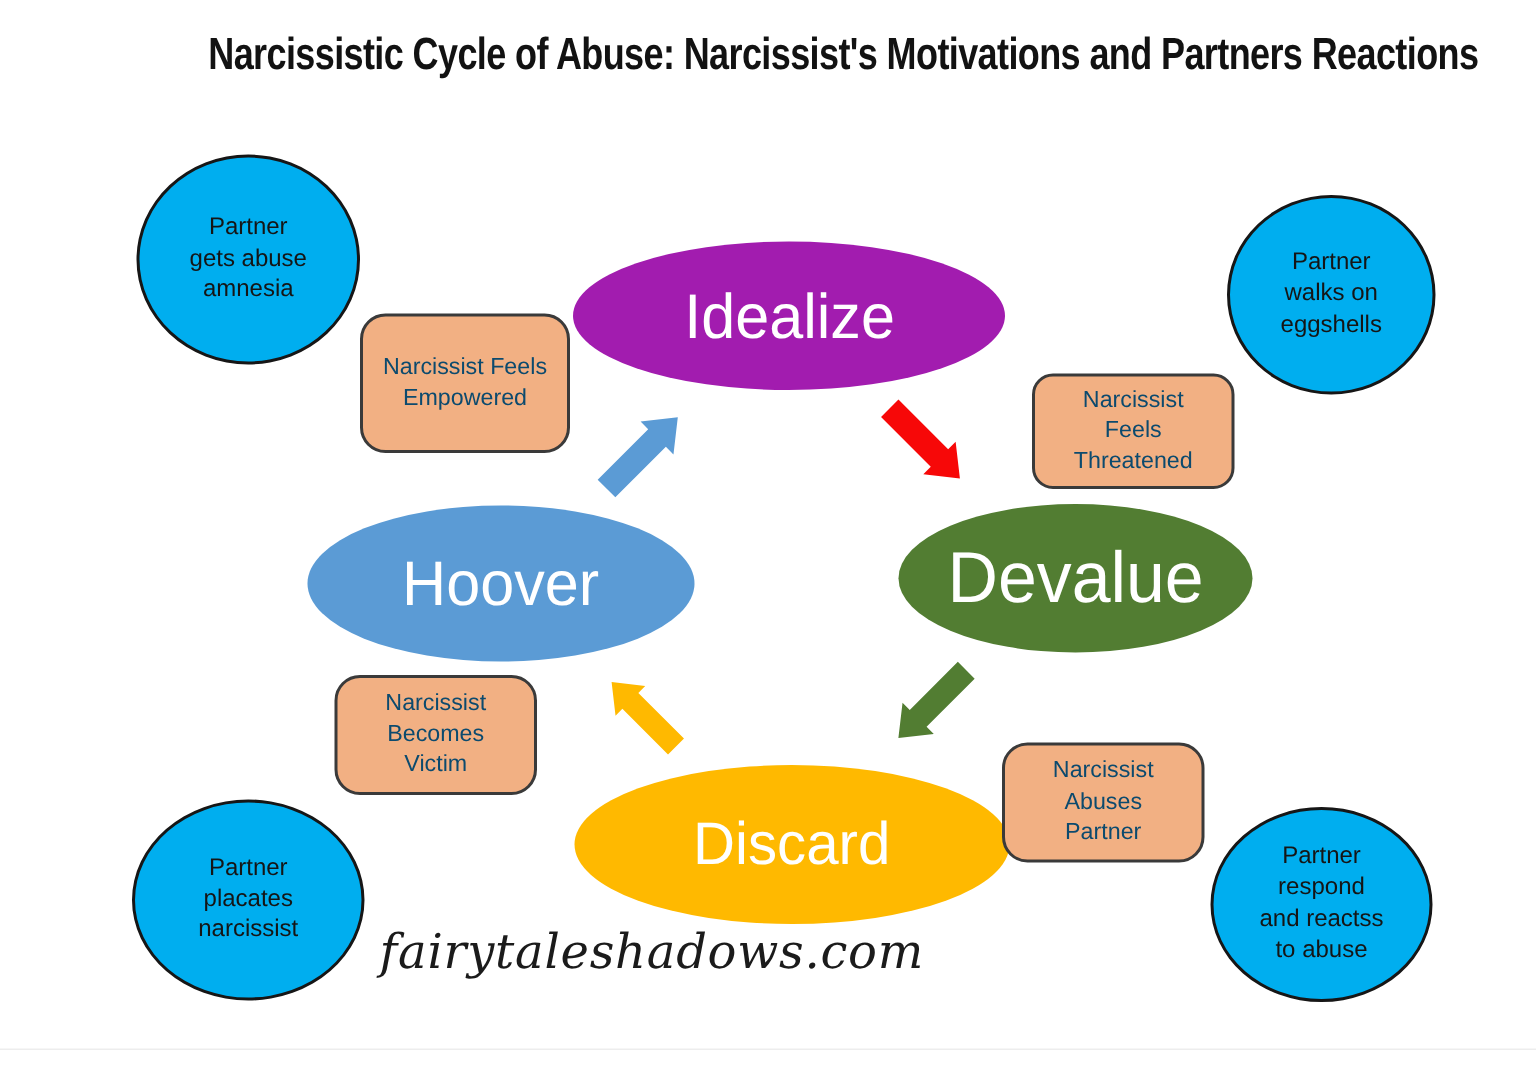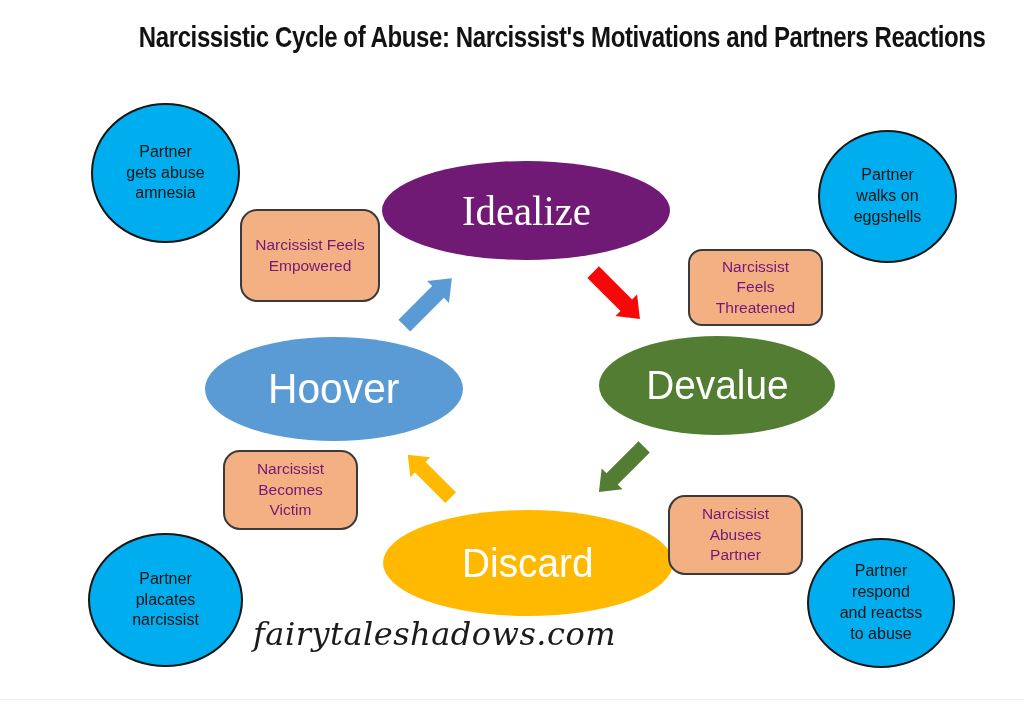--- a/index.html
+++ b/index.html
@@ -12,26 +12,26 @@
     font-weight:700;font-size:30px;color:#121212;white-space:nowrap;padding-left:33px;
   }
   .title .squeeze{display:inline-block;transform:scaleX(0.80);transform-origin:50% 50%;letter-spacing:-0.5px;}
   .stage{
     position:absolute;border-radius:50%;display:flex;align-items:center;justify-content:center;
     color:#fff;text-align:center;
   }
   .stage .lbl{transform:scaleX(0.97);}
   .st-idealize{left:382px;top:161px;width:288px;height:99px;font-size:42px;}
   .st-hoover  {left:205px;top:337px;width:258px;height:104px;font-size:42px;}
-  .st-devalue {left:599px;top:336px;width:236px;height:99px;font-size:40px;}
+  .st-devalue {left:599px;top:336px;width:236px;height:99px;font-size:48px;}
   .st-discard {left:383px;top:510px;width:290px;height:106px;font-size:40px;}
   .mbox{
     position:absolute;border:2px solid #3a3a3a;border-radius:17px;
     display:flex;align-items:center;justify-content:center;text-align:center;
-    font-size:15.5px;line-height:1.32;color:#701a75;white-space:pre-line;box-sizing:border-box;
+    font-size:15.5px;line-height:1.32;color:#0c4a6e;white-space:pre-line;box-sizing:border-box;
   }
   .mb-empowered {left:240px;top:209px;width:140px;height:93px;}
   .mb-threatened{left:688px;top:249px;width:135px;height:77px;border-radius:14px;}
   .mb-abuses    {left:668px;top:495px;width:135px;height:80px;}
   .mb-victim    {left:223px;top:450px;width:135px;height:80px;}
   .pcircle{
     position:absolute;border:2px solid #161616;border-radius:50%;
     display:flex;align-items:center;justify-content:center;text-align:center;
     font-size:16px;line-height:1.3;color:#151515;white-space:pre-line;box-sizing:border-box;
   }
@@ -52,21 +52,21 @@
 </style>
 </head>
 <body>
 
 <div class="canvas">
 
   <div class="title">
     <span class="squeeze">Narcissistic Cycle of Abuse: Narcissist's Motivations and Partners Reactions</span>
   </div>
 
-  <div class="stage st-idealize" style="background: #701a75; font-family: Liberation Serif, serif;">
+  <div class="stage st-idealize" style="background: #a21caf;">
     <span class="lbl">Idealize</span>
   </div>
   <div class="stage st-devalue" style="background: rgb(82, 125, 50);">
     <span class="lbl">Devalue</span>
   </div>
   <div class="stage st-hoover" style="background: rgb(91, 155, 213);">
     <span class="lbl">Hoover</span>
   </div>
   <div class="stage st-discard" style="background: rgb(255, 185, 0);">
     <span class="lbl">Discard</span>

